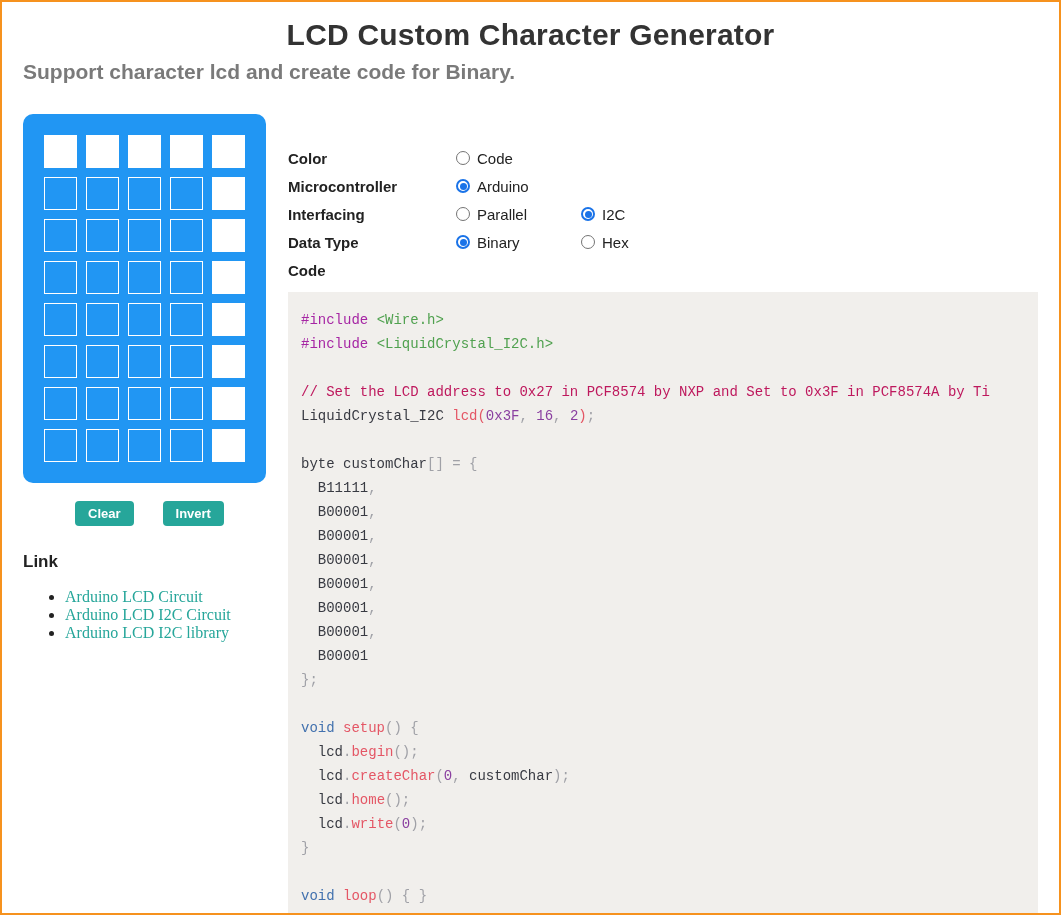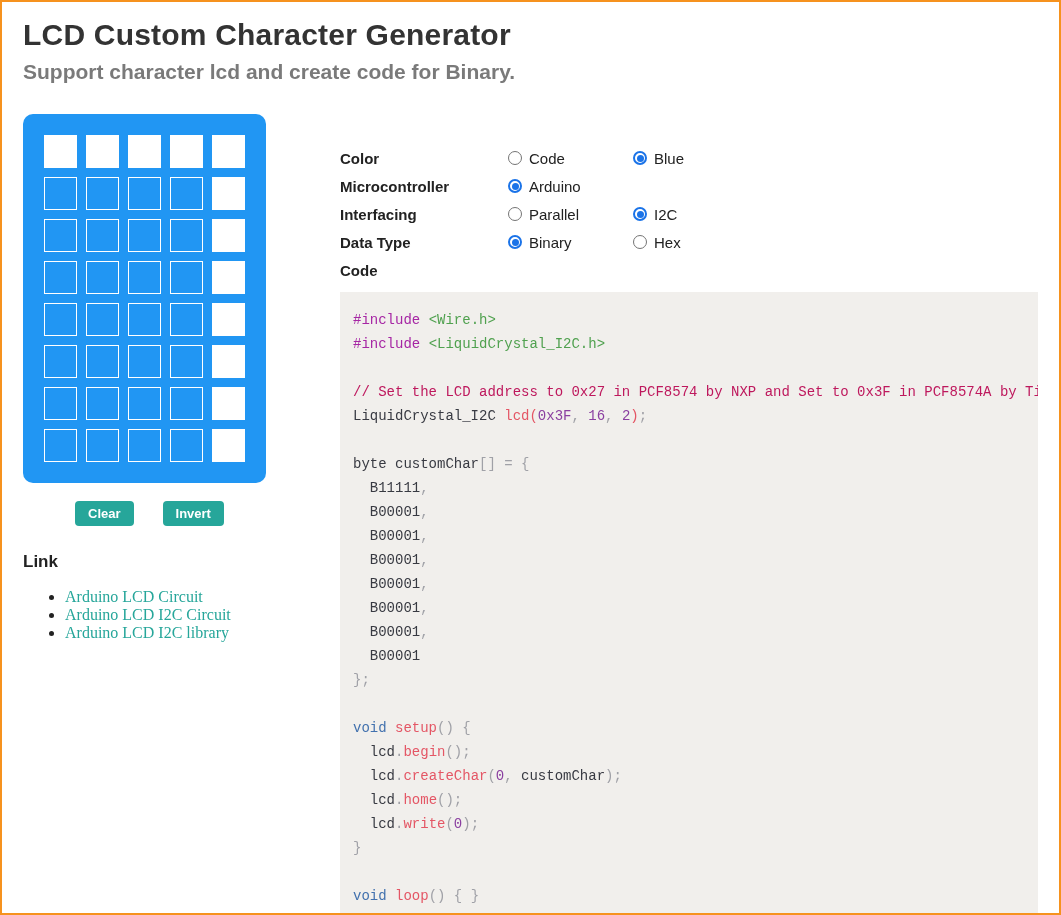--- a/index.html
+++ b/index.html
@@ -5,28 +5,28 @@
   html,body{margin:0;padding:0;}
   body{
     width:1061px;height:915px;box-sizing:border-box;
     border:2px solid #f6921e;background:#ffffff;
     font-family:"Liberation Sans", sans-serif;
     overflow:hidden;
   }
   .container{padding:0 21px;}
   .page-title{
     font-size:30px;font-weight:bold;color:#333;
-    margin:16px 0 8px 0;letter-spacing:.2px;
+    margin:16px 0 8px 0;letter-spacing:.2px;text-align:center;
   }
   .page-subtitle{
     font-size:21px;font-weight:bold;color:#7a7a7a;
     margin:0 0 30px 0;
   }
   .content{display:flex;align-items:flex-start;}
-  .left-col{width:317px;flex:none;}
+  .left-col{width:265px;flex:none;}
   .right-col{flex:1;min-width:0;margin-top:28px;}
 
   
   .grid-panel{
     background:#2196f3;border-radius:10px;
     padding:21px;display:inline-grid;
     grid-template-columns:repeat(5,33px);
     grid-auto-rows:33px;gap:9px;
   }
   .cell{width:33px;height:33px;box-sizing:border-box;cursor:pointer;}
@@ -147,24 +147,20 @@
     </div>
 
     <div class="right-col">
       <div class="options-form">
           <div class="opt-row">
             <div class="opt-label">Color</div>
             <label class="choice">
               <span class="radio"></span>
               <span>Code</span>
             </label>
-            <label class="choice">
-              <span class="radio checked"></span>
-              <span>Blue</span>
-            </label>
           </div>
           <div class="opt-row">
             <div class="opt-label">Microcontroller</div>
             <label class="choice">
               <span class="radio checked"></span>
               <span>Arduino</span>
             </label>
           </div>
           <div class="opt-row">
             <div class="opt-label">Interfacing</div>

